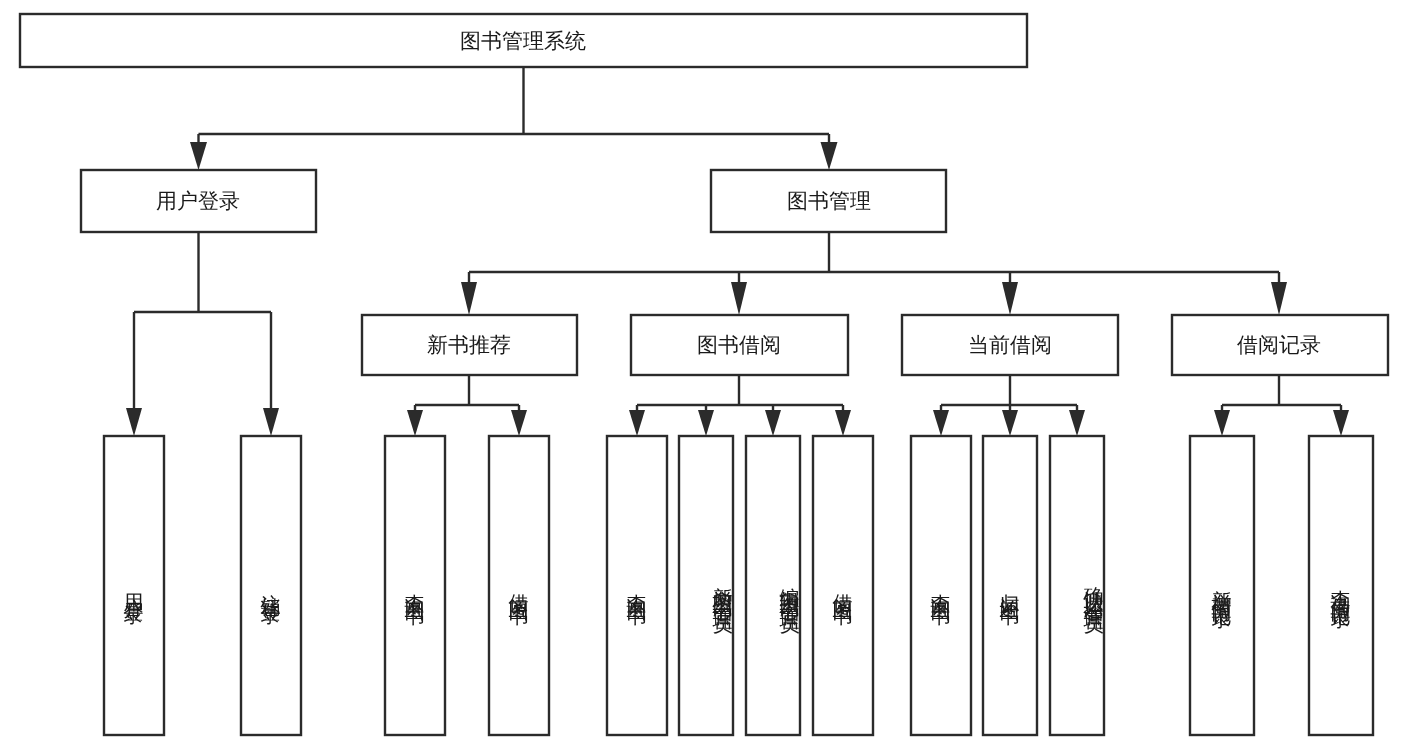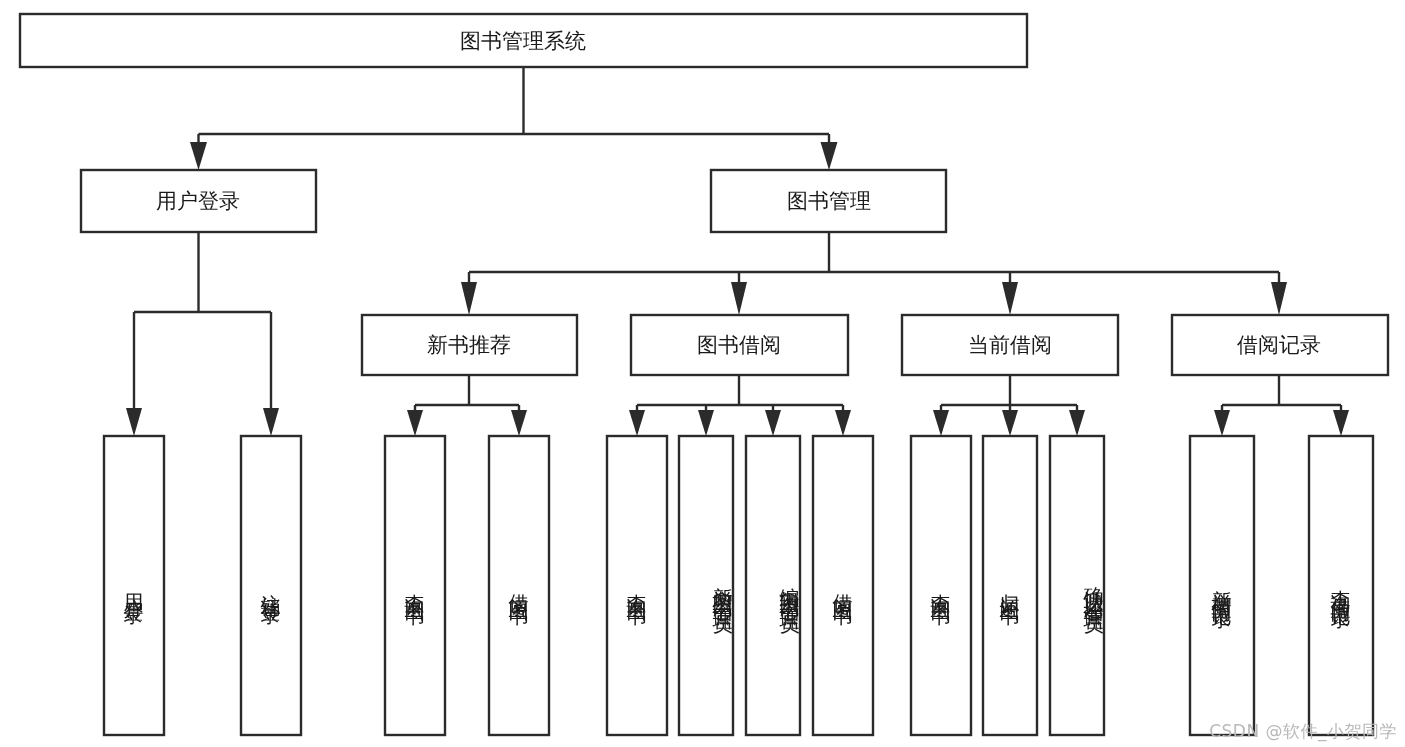--- a/index.html
+++ b/index.html
@@ -205,14 +205,13 @@
   <div class="leaf-label" style="left:746px; top:442px; width:54px; height:293px; align-items:flex-start;">编辑图书（管理员）</div>
   <div class="leaf-label" style="left:813px; top:436px; width:60px; height:299px; align-items:center;">借阅图书</div>
 
   <div class="leaf-label" style="left:911px; top:436px; width:60px; height:299px; align-items:center;">查询图书</div>
   <div class="leaf-label" style="left:983px; top:436px; width:54px; height:299px; align-items:center;">归还图书</div>
   <div class="leaf-label" style="left:1050px; top:442px; width:54px; height:293px; align-items:flex-start;">确认归还（管理员）</div>
 
   <div class="leaf-label" style="left:1190px; top:436px; width:64px; height:299px; align-items:center;">新增借阅记录</div>
   <div class="leaf-label" style="left:1309px; top:436px; width:64px; height:299px; align-items:center;">查询借阅记录</div>
 
-  <div class="watermark">CSDN @软件_小贺同学</div>
 </div>
 
 </body></html>

